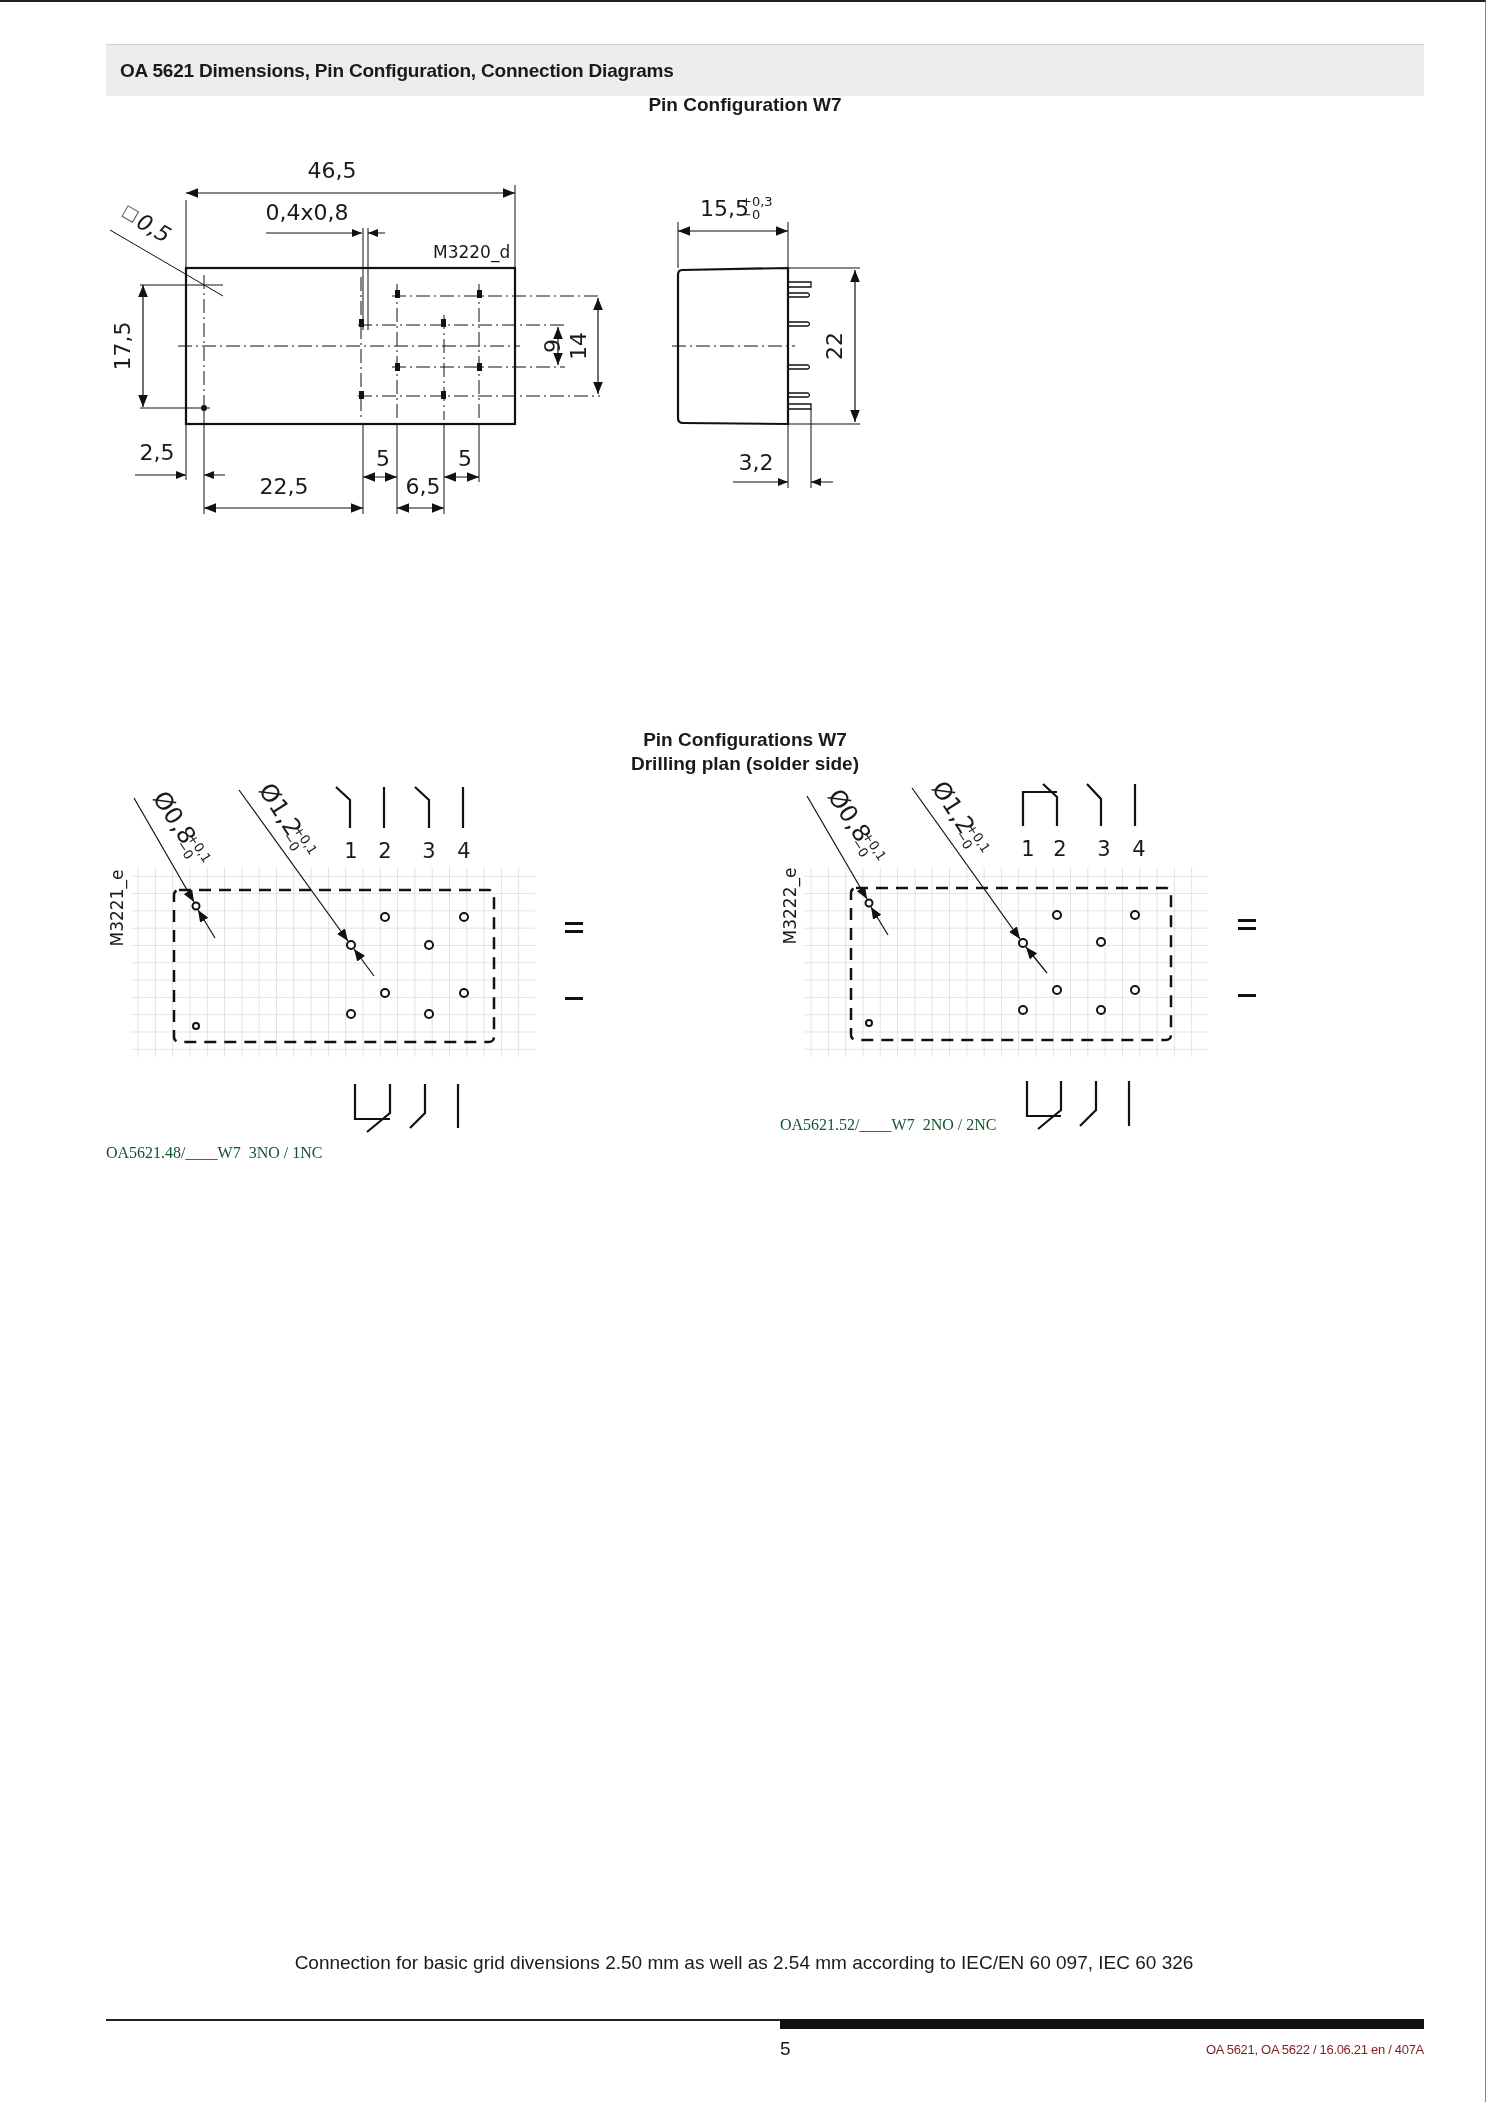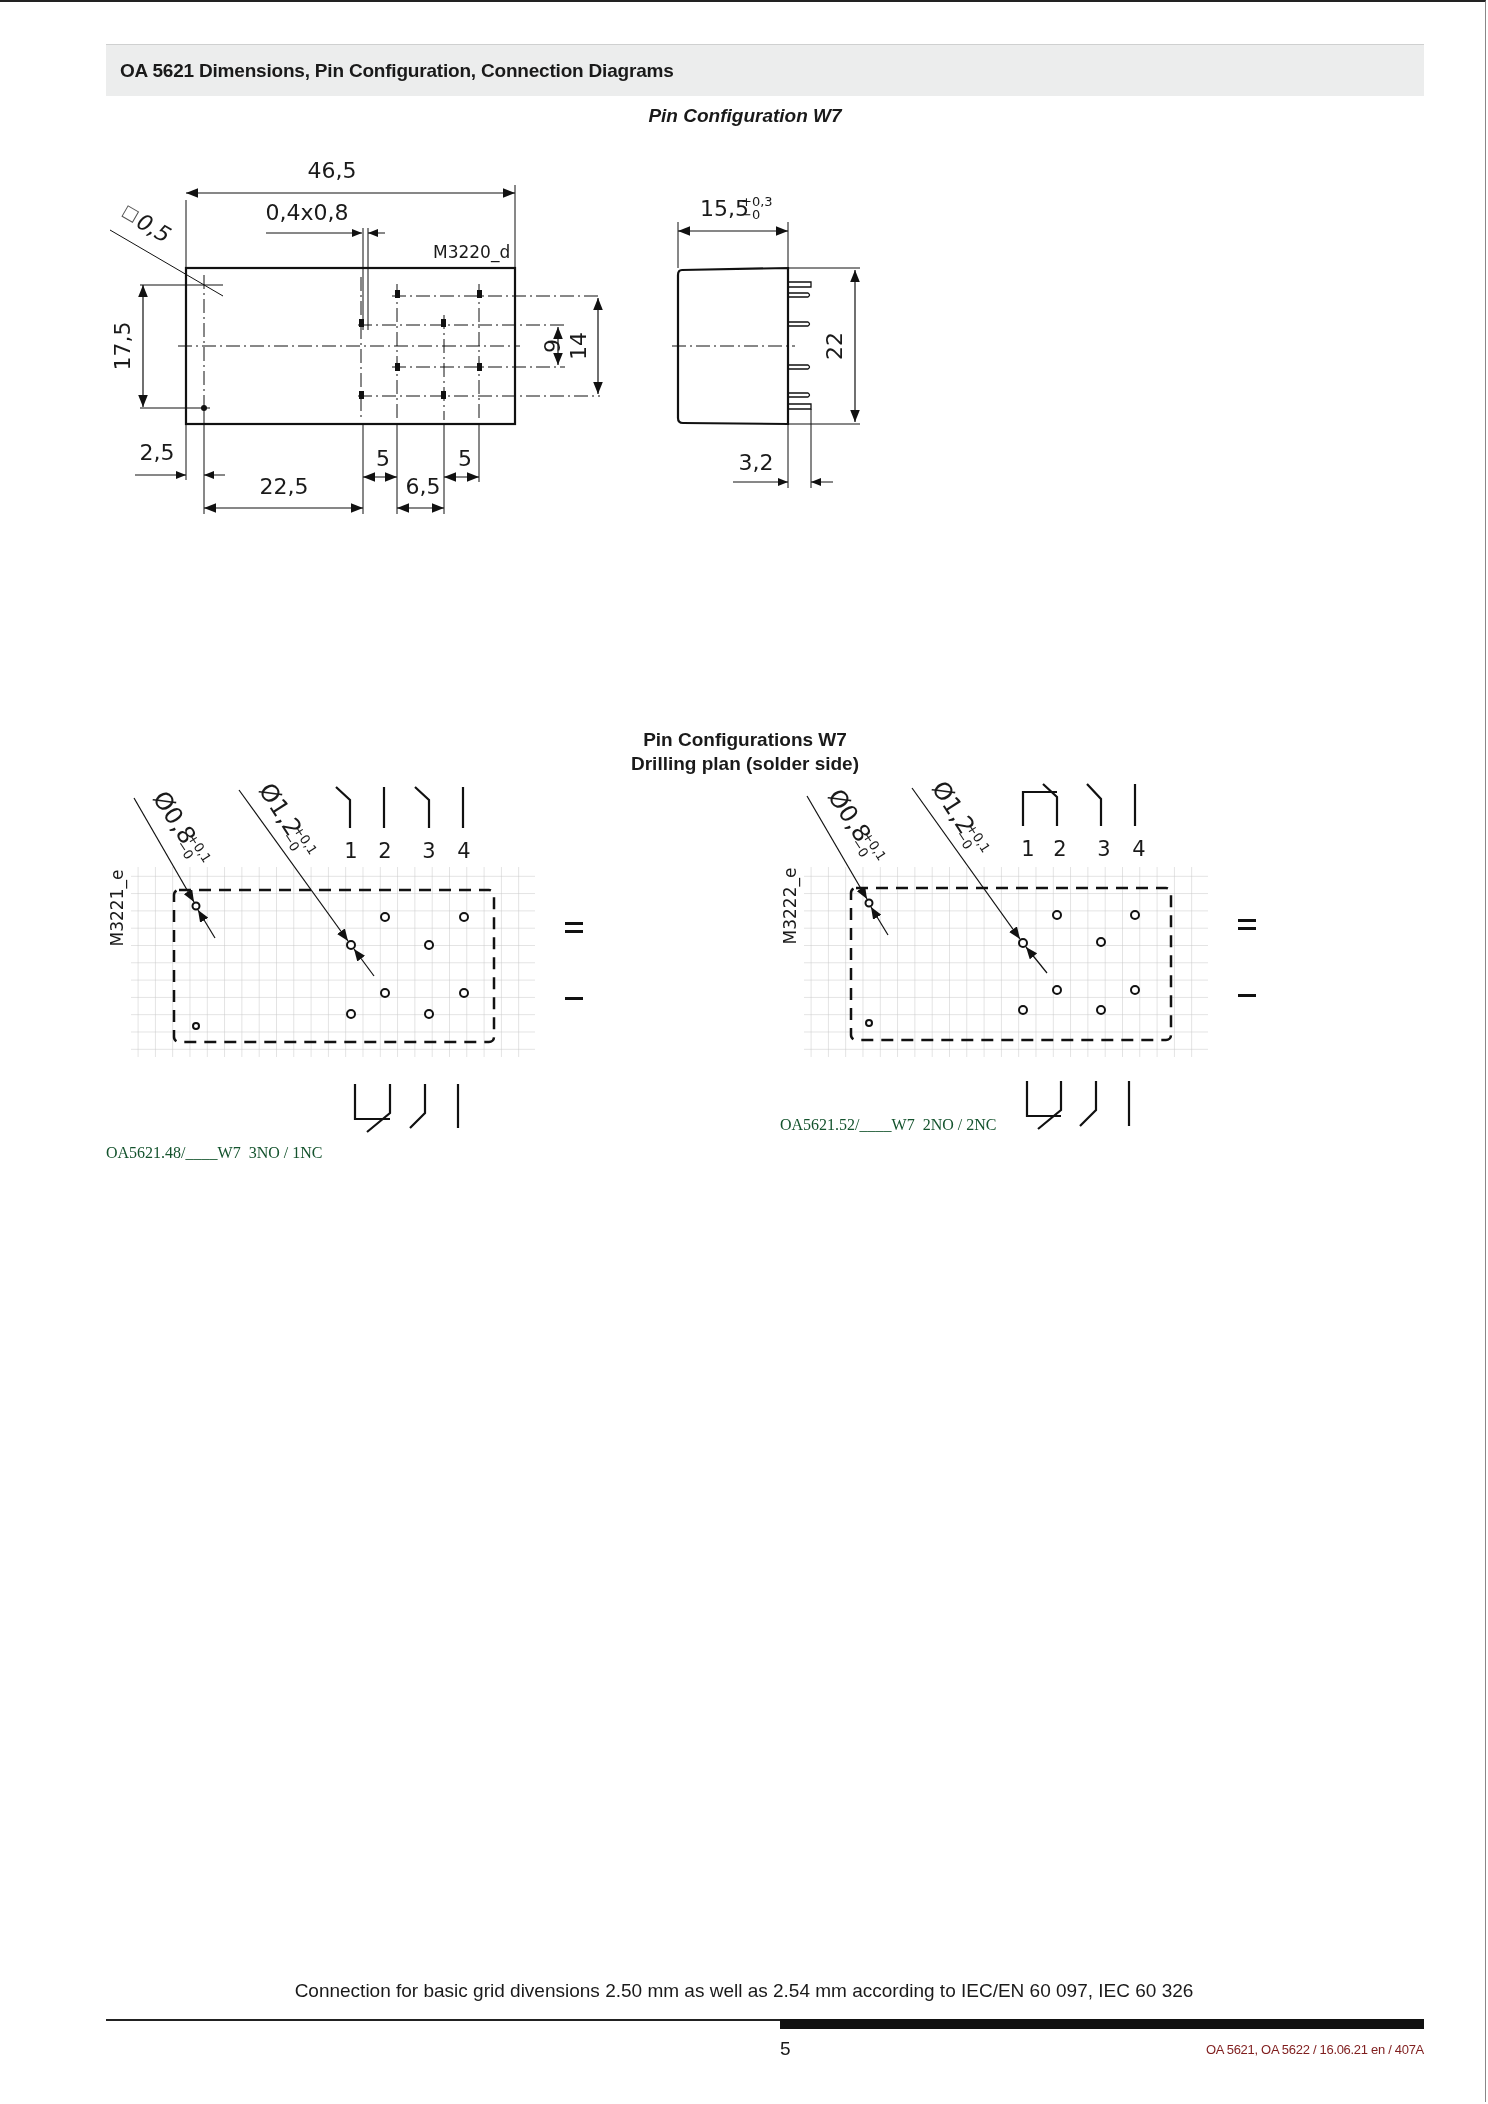--- a/index.html
+++ b/index.html
@@ -8,26 +8,26 @@
     font-family: "Liberation Sans", "DejaVu Sans", sans-serif; color: #1a1a1a;
   }
   .page-border { position: absolute; left: 0; top: 0; width: 1486px; height: 2102px; border-top: 2px solid #222; border-right: 1px solid #888; box-sizing: border-box; pointer-events: none; }
   .section-header {
     position: absolute; left: 106px; top: 44px; width: 1318px; height: 52px;
     background: #eceded; border-top: 1px solid #cfd0d0; box-sizing: border-box;
     display: flex; align-items: center; padding-left: 14px;
     font-size: 19px; font-weight: bold; letter-spacing: -0.2px;
   }
   .caption { position: absolute; font-weight: bold; font-size: 19px; text-align: center; }
-  .caption-1 { left: 560px; top: 105px; width: 370px; font-style: italic; }
+  .caption-1 { left: 560px; top: 94px; width: 370px; }
   .caption-2 { left: 560px; top: 728px; width: 370px; line-height: 24px; }
   svg { position: absolute; overflow: visible; }
   svg text { font-family: "DejaVu Sans", sans-serif; fill: #1a1a1a; }
   .variant-label { position: absolute; font-size: 16px; font-family: Liberation Serif, serif; color: #14532d; white-space: pre; }
-  .footnote { position: absolute; left: 200px; top: 1952px; width: 1088px; text-align: center; font-size: 19px; margin-top: 28px; }
+  .footnote { position: absolute; left: 200px; top: 1952px; width: 1088px; text-align: center; font-size: 19px; }
   .footer-rule-thin { position: absolute; left: 106px; top: 2019px; width: 676px; height: 2px; background: #222; }
   .footer-rule-thick { position: absolute; left: 780px; top: 2019px; width: 644px; height: 10px; background: #111; }
   .page-number { position: absolute; left: 780px; top: 2038px; font-size: 19px; }
   .doc-ref { position: absolute; right: 64px; top: 2042px; font-size: 13px; color: #7f1d1d; letter-spacing: -0.3px; }
 </style>
 </head>
 <body>
 
 <div class="page-border"></div>
 

